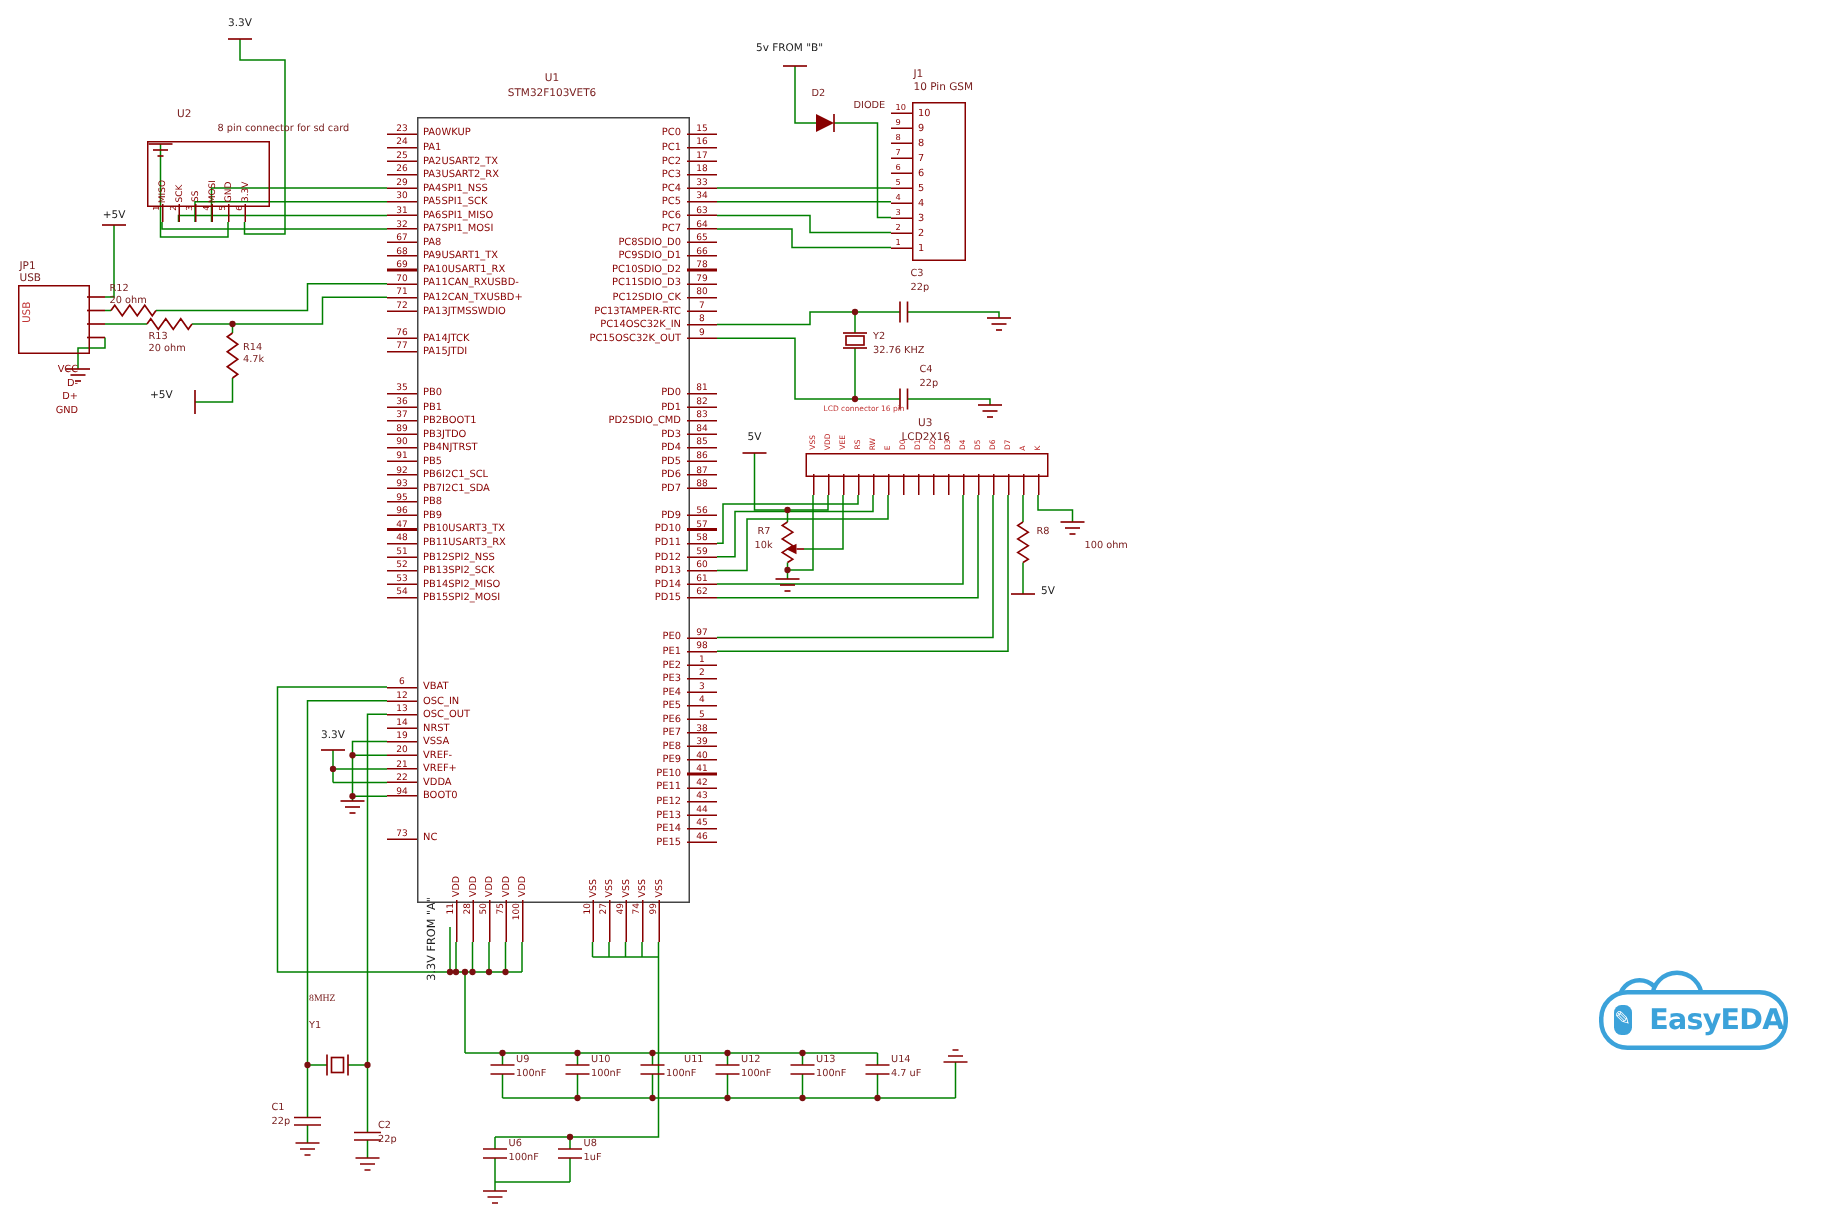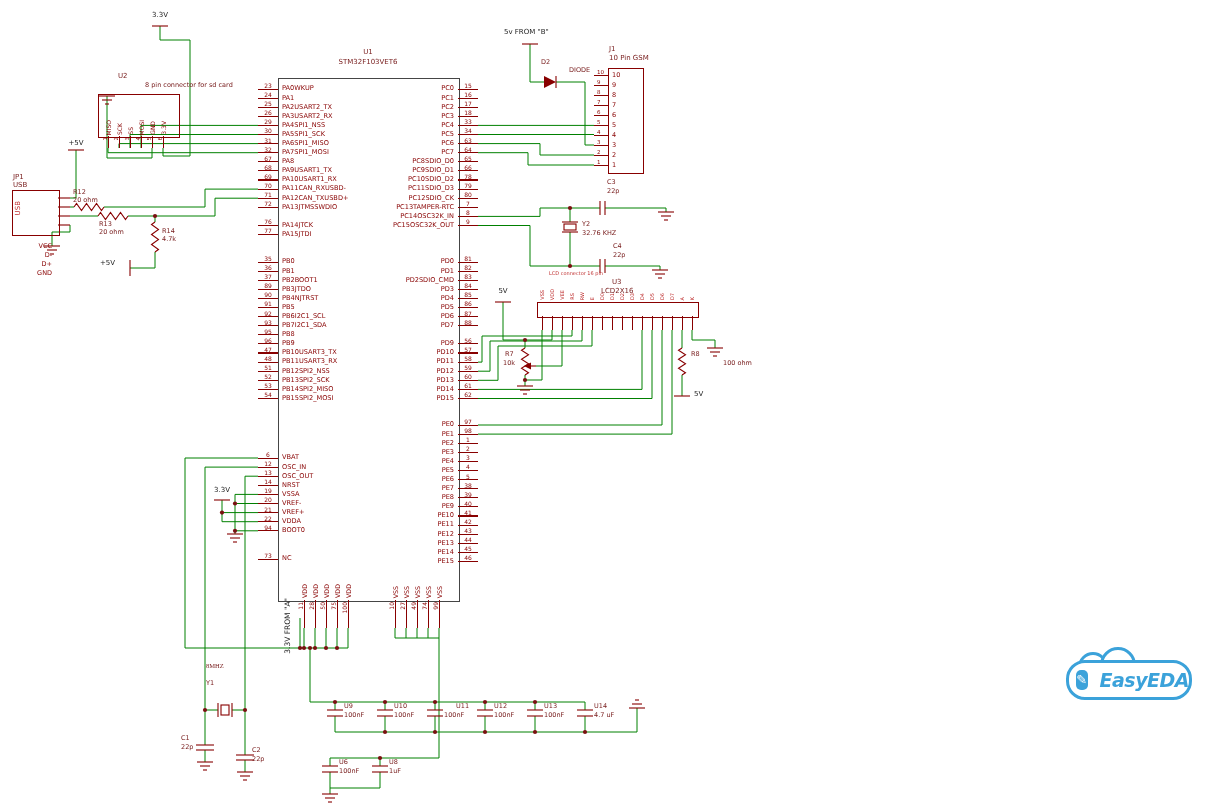--- a/index.html
+++ b/index.html
@@ -58,21 +58,21 @@
   .lcell{position:relative;width:10px;height:14px;}
   .lcell .lstub{position:absolute;left:4.5px;top:0;width:1.1px;height:14px;background:#880000;}
   
   .netvert{position:absolute;font-size:7.5px;color:#1c1c1c;}
   
   .logo{position:absolute;left:1066px;top:660px;width:126px;height:40px;}
   .logo .hump1{position:absolute;left:12px;top:-8px;width:24px;height:24px;border:3px solid #3ba2da;border-radius:50%;background:#fff;}
   .logo .hump2{position:absolute;left:34px;top:-13px;width:30px;height:30px;border:3px solid #3ba2da;border-radius:50%;background:#fff;}
   .logo .pill{position:absolute;left:0;top:0;width:120px;height:34px;border:3px solid #3ba2da;border-radius:19px;background:#fff;display:flex;align-items:center;}
   .logo .pen{width:20px;height:20px;margin-left:7px;background:#3ba2da;border-radius:5px;color:#fff;font-size:13px;line-height:20px;text-align:center;}
-  .logo .ltxt{margin-left:12px;font-size:19px;font-weight:bold;font-style:italic;color:#3ba2da;letter-spacing:-0.5px;}
+  .logo .ltxt{margin-left:12px;font-size:19px;font-weight:bold;color:#3ba2da;letter-spacing:-0.5px;}
 </style>
 </head>
 <body>
 
 <div id="canvas">
 
   <svg class="layer" width="1227" height="809" viewBox="0 0 1227 809">
 
     <g stroke="#008000" stroke-width="1" fill="none">
       <polyline points="163,148 163,156 190,156 190,40 160,40 160,26"></polyline>

